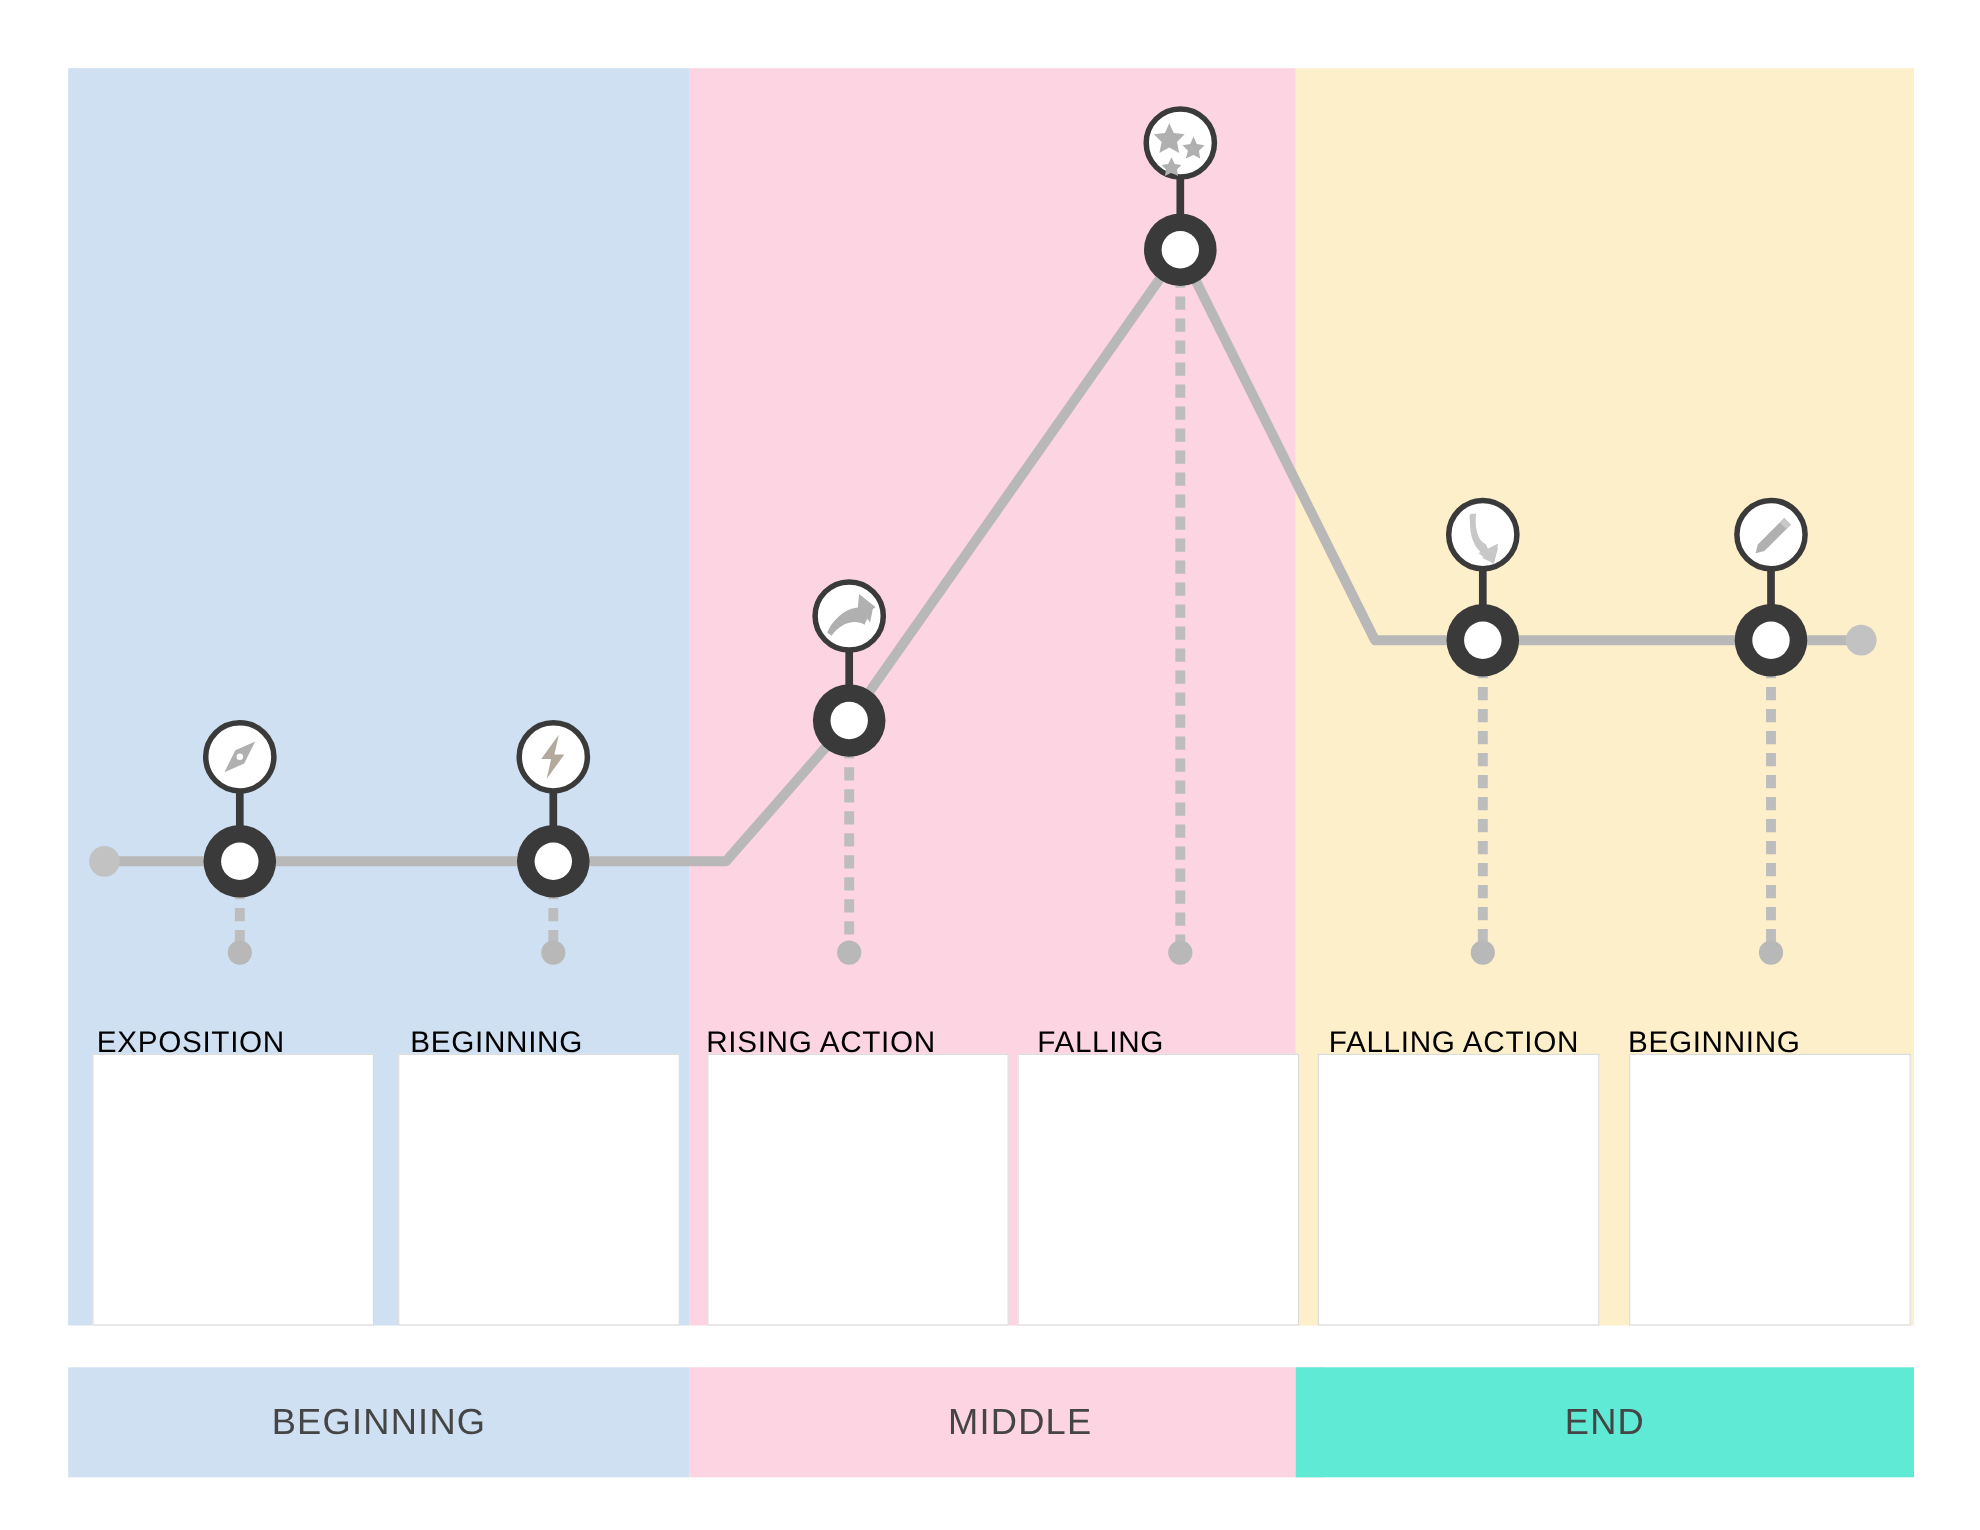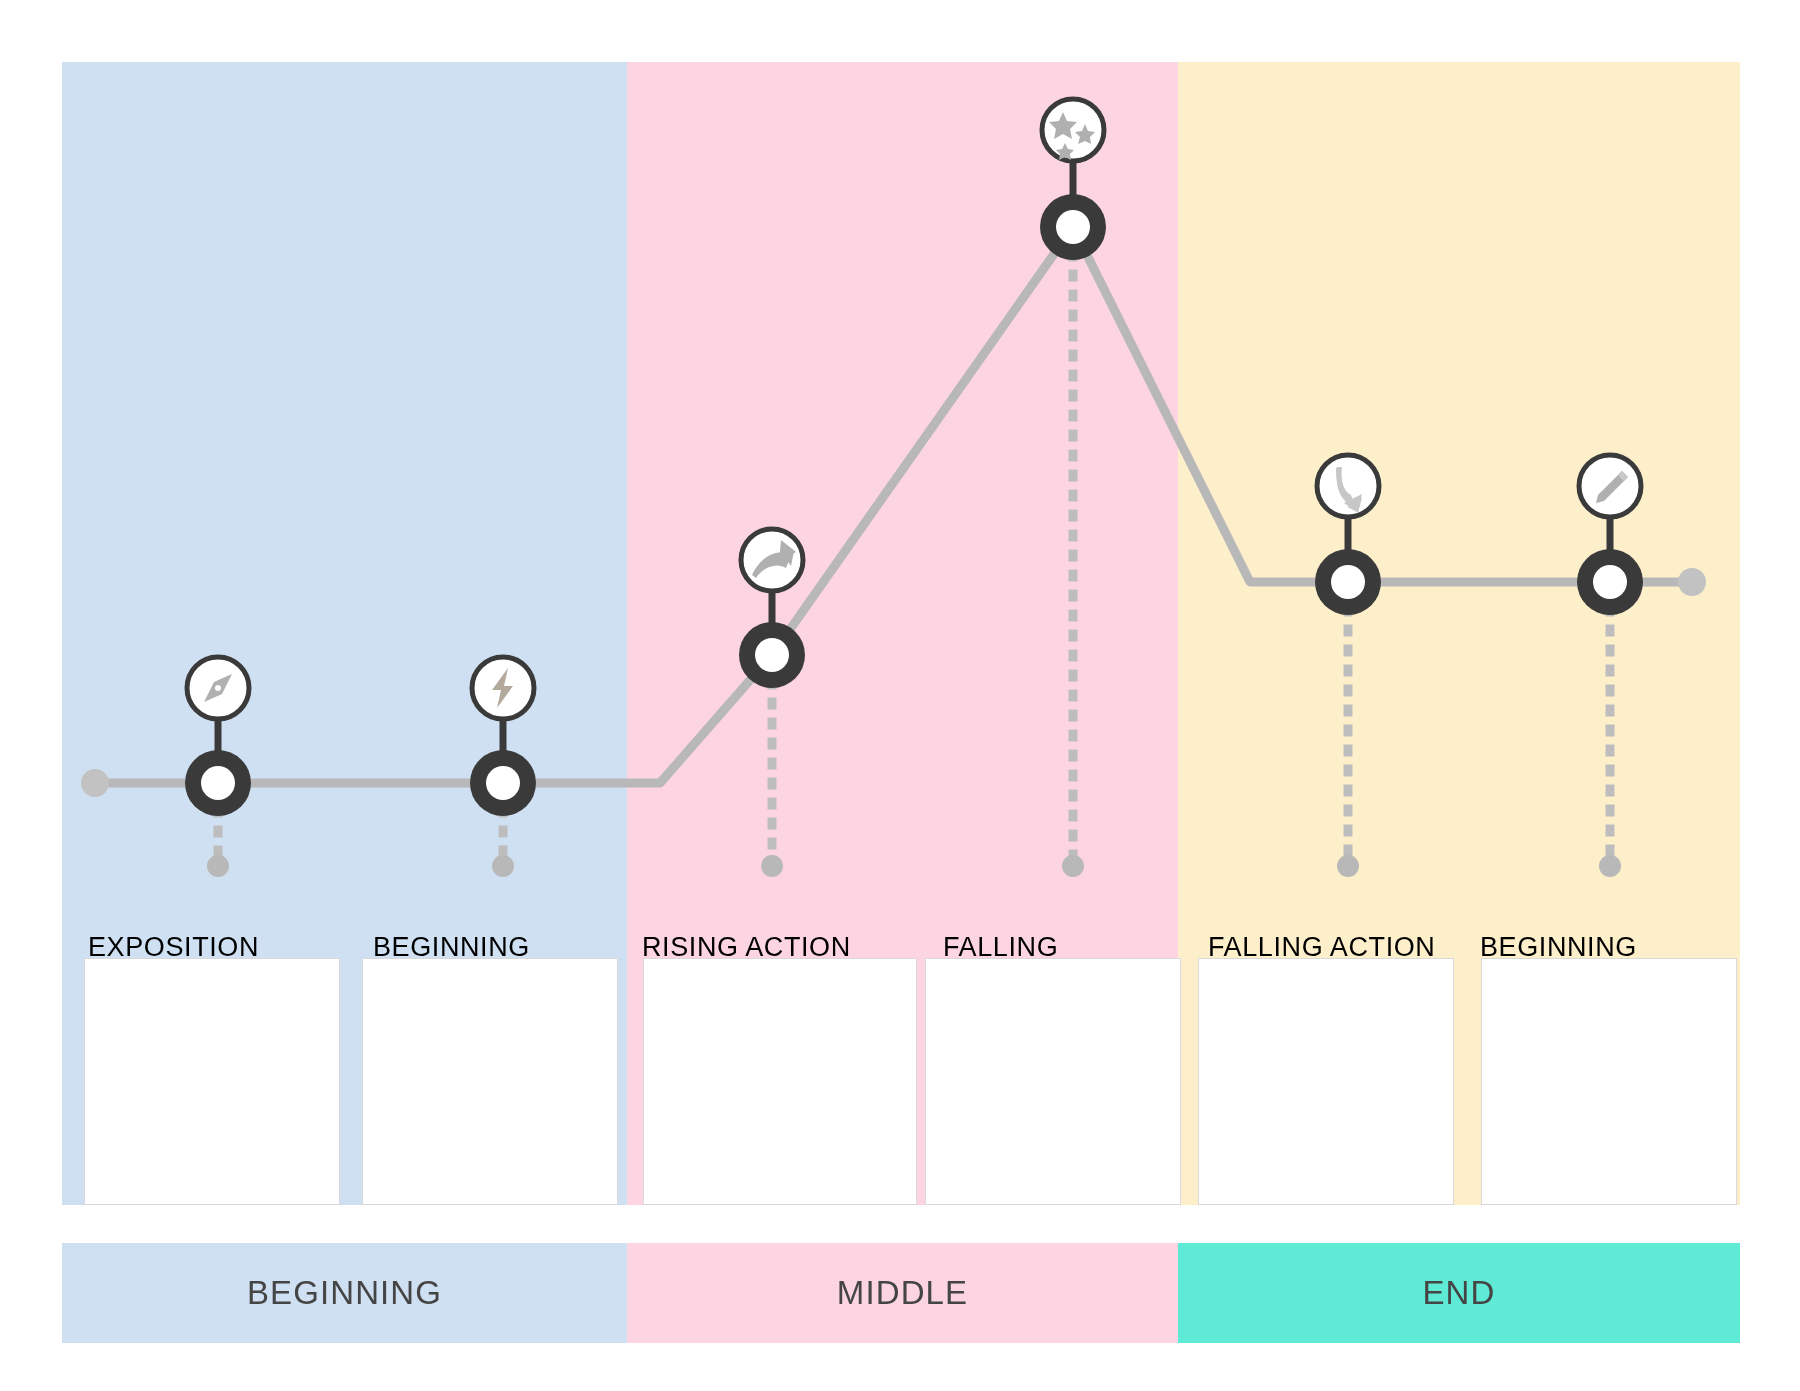--- a/index.html
+++ b/index.html
@@ -17,21 +17,21 @@
 
   svg#plot{position:absolute;left:0;top:0;width:1800px;height:1391px;pointer-events:none;}
 
   .stage-label{position:absolute;text-align:left;font-size:27px;letter-spacing:.6px;
                color:#000000;font-weight:400;white-space:nowrap;}
   .note-box{position:absolute;background:#ffffff;border:1px solid #d9d9d9;}
 
   #bottombar{position:absolute;left:62px;top:1243px;width:1678px;height:88px;}
   .bb{position:absolute;top:0;height:100px;display:flex;align-items:center;justify-content:center;}
   #bb-beginning{left:0;width:565px;background:#cfe0f2;}
-  #bb-middle{left:565px;width:551px;background:#fdd4e2;}
+  #bb-middle{left:565px;width:551px;background:#fdd4e2;padding-left:25px;}
   #bb-end{left:1116px;width:562px;background:#5eead4;}
   .bb span{font-size:33px;letter-spacing:1.1px;color:#454545;font-weight:400;}
 </style>
 </head>
 <body>
 
 <div id="stage">
 
   <div class="band" id="band-beginning"></div>
   <div class="band" id="band-middle"></div>

